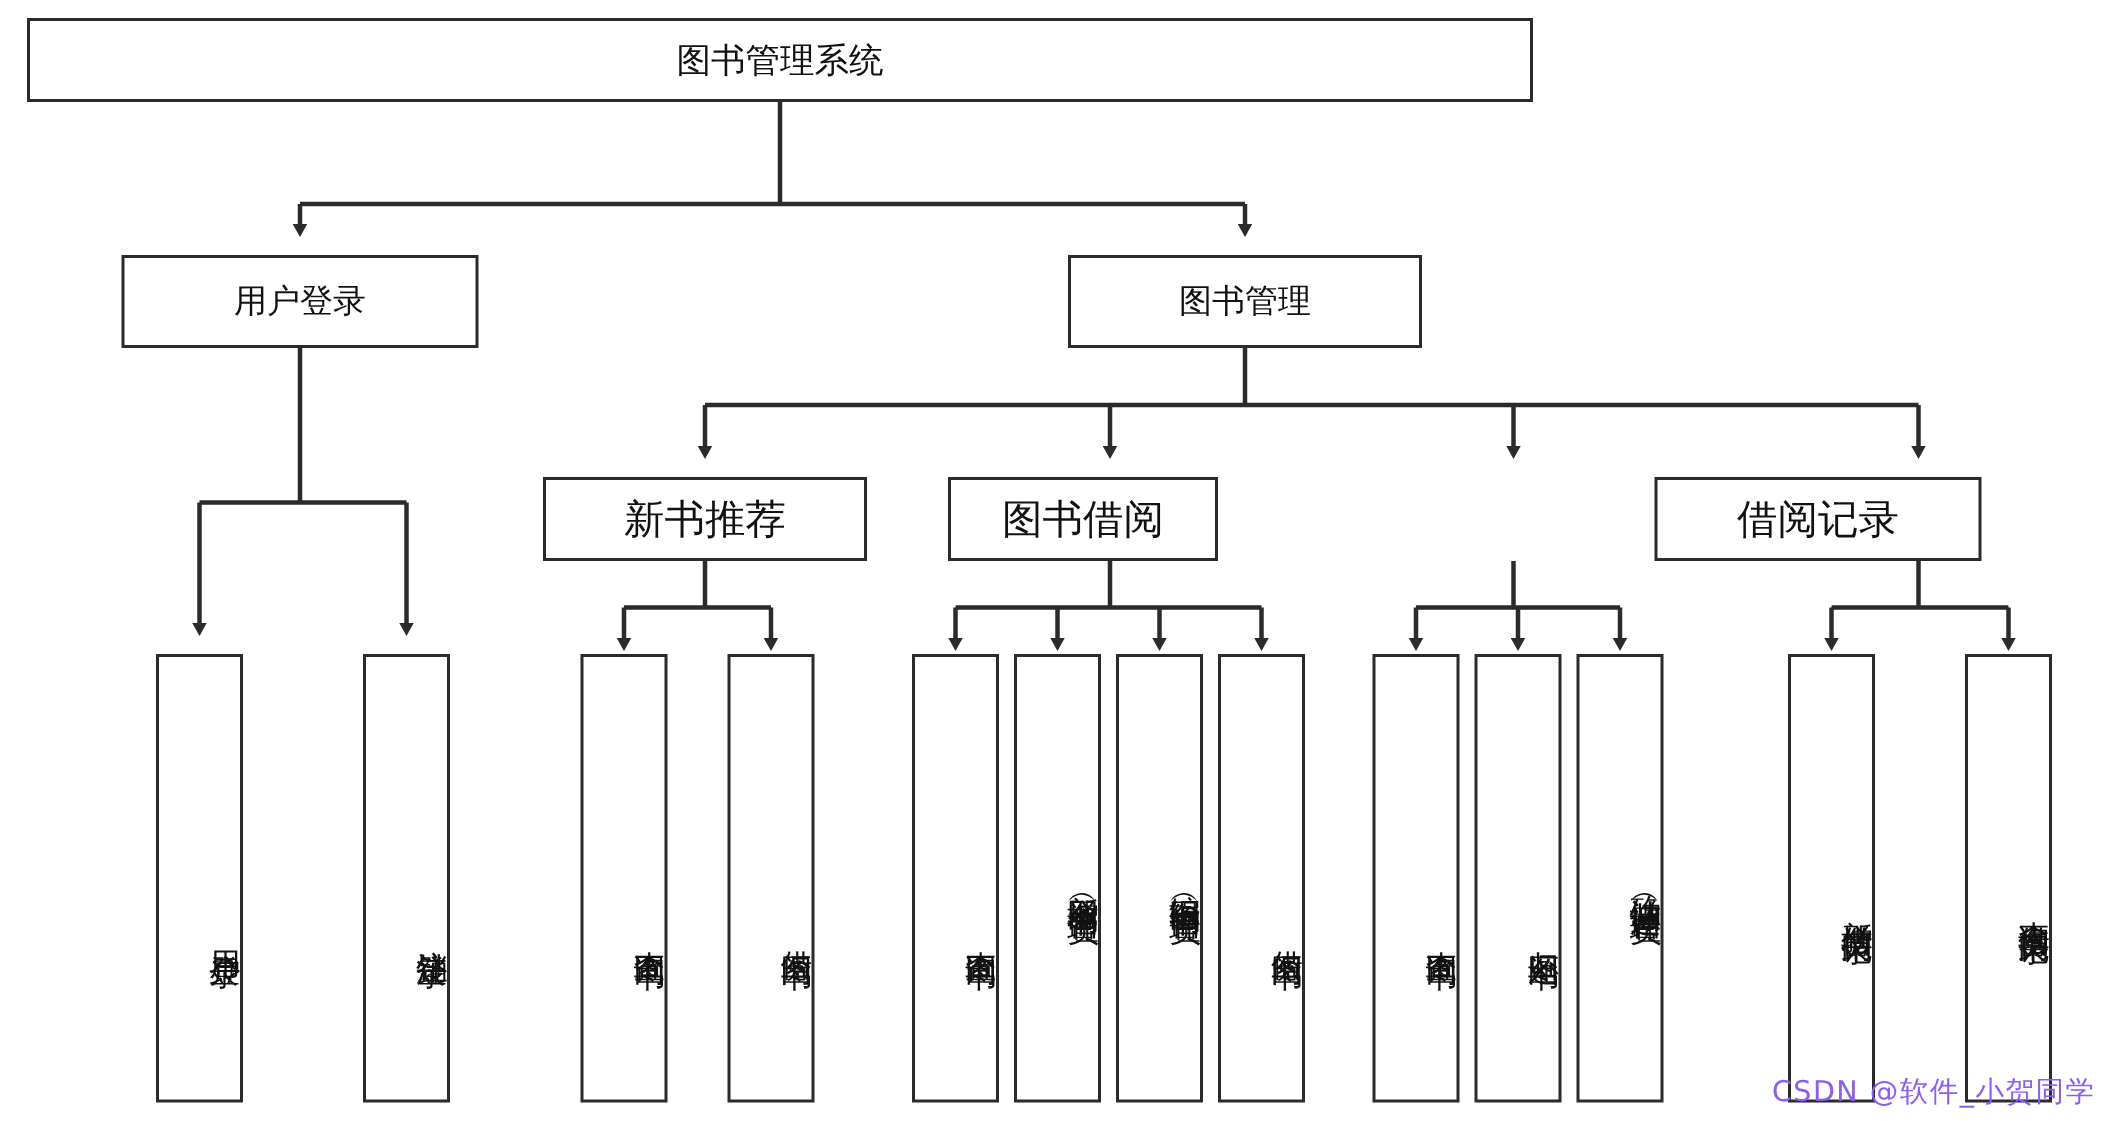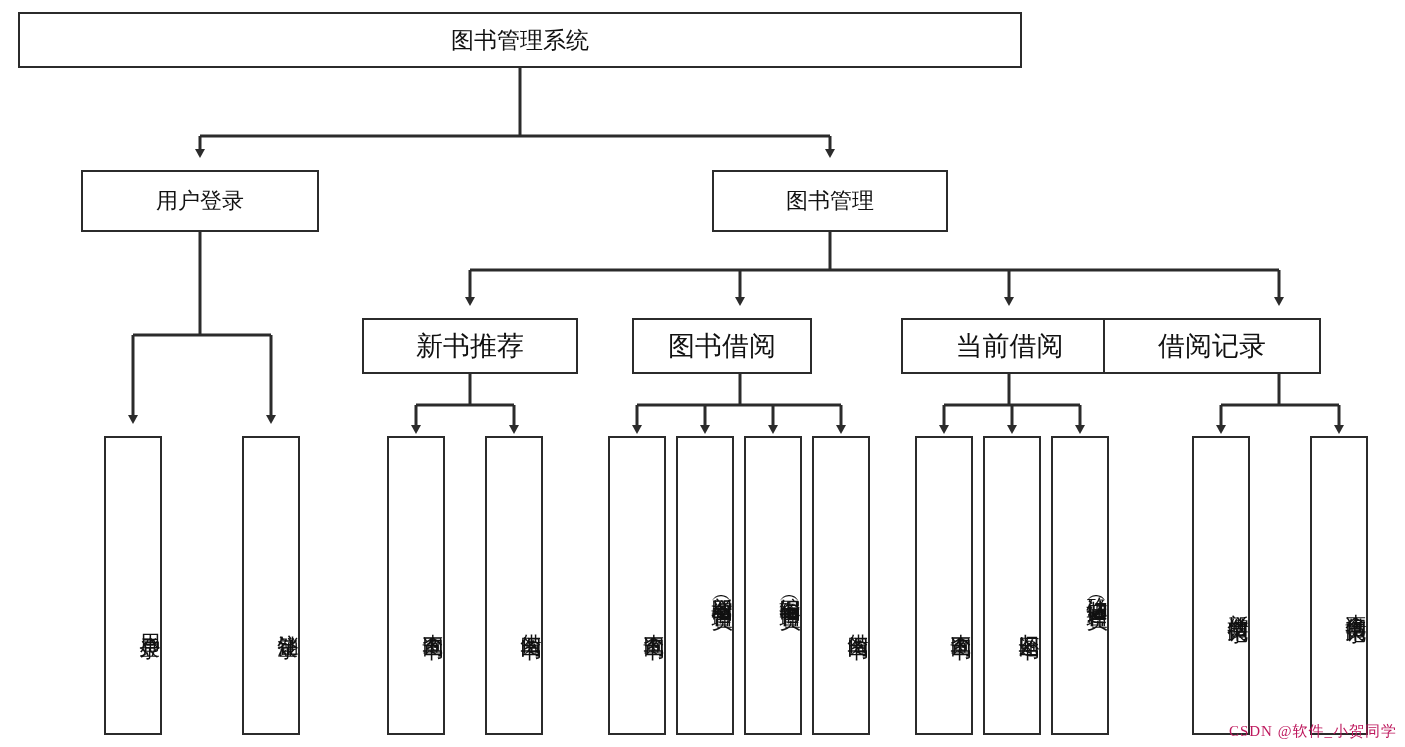--- a/index.html
+++ b/index.html
@@ -9,21 +9,20 @@
   }
   body {
     font-family: "DejaVu Sans", "Liberation Sans", sans-serif;
   }
   #canvas {
     position: relative;
     width: 1405px;
     height: 747px;
     background: #ffffff;
     overflow: hidden;
-    font-family: Liberation Serif, serif;
   }
   #diagram-svg {
     position: absolute;
     left: 0;
     top: 0;
     width: 1405px;
     height: 747px;
   }
   .node {
     position: absolute;
@@ -53,22 +52,22 @@
     padding-top: 4px;
   }
   .node-label {
     display: block;
     white-space: nowrap;
   }
   #watermark {
     position: absolute;
     right: 8px;
     bottom: 6px;
-    font-size: 15px;
-    color: #be185d;
+    font-size: 19px;
+    color: #8b5cf6;
     letter-spacing: 1px;
     white-space: nowrap;
     pointer-events: none;
   }
 </style>
 </head>
 <body>
 
 <div id="canvas">
 
@@ -132,23 +131,20 @@
   <div class="node level2" style="left:712px; top:170px; width:236px; height:62px;">
     <span class="node-label">图书管理</span>
   </div>
 
   <div class="node level3" style="left:362px; top:318px; width:216px; height:56px;">
     <span class="node-label">新书推荐</span>
   </div>
   <div class="node level3" style="left:632px; top:318px; width:180px; height:56px;">
     <span class="node-label">图书借阅</span>
   </div>
-  <div class="node level3" style="left:901px; top:318px; width:217px; height:56px;">
-    <span class="node-label">当前借阅</span>
-  </div>
   <div class="node level3" style="left:1103px; top:318px; width:218px; height:56px;">
     <span class="node-label">借阅记录</span>
   </div>
 
   <div class="node leaf" style="left:104px; top:436px; width:58px; height:299px; padding-top:70px;">
     <span class="node-label">用户登录</span>
   </div>
   <div class="node leaf" style="left:242px; top:436px; width:58px; height:299px; padding-top:70px;">
     <span class="node-label">注销登录</span>
   </div>

